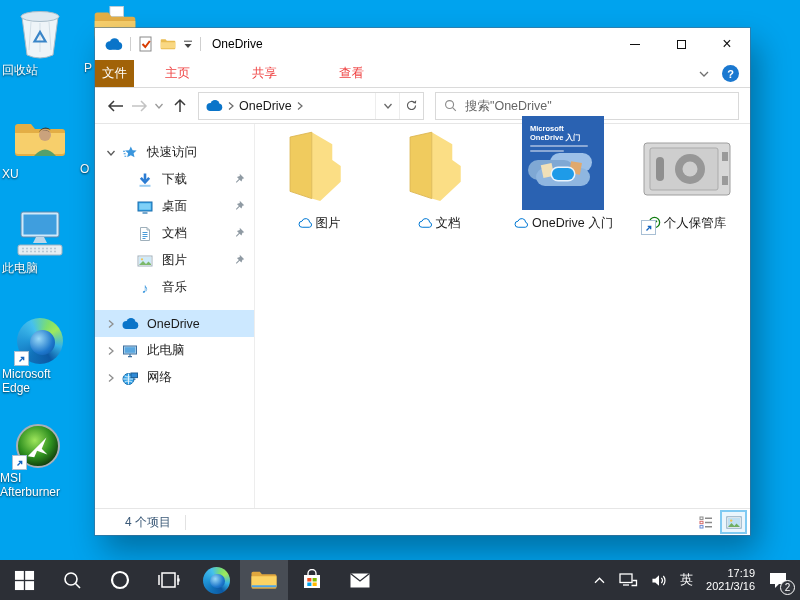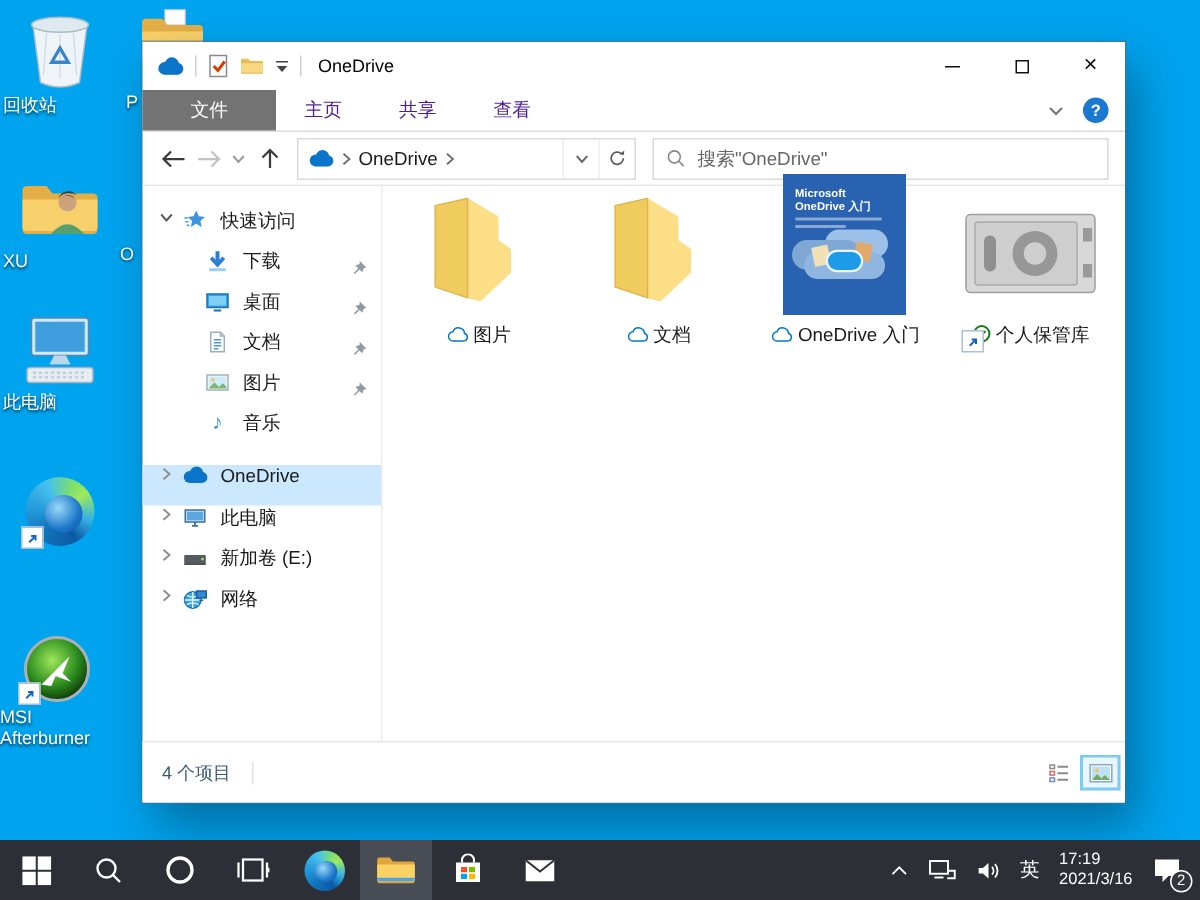--- a/index.html
+++ b/index.html
@@ -27,38 +27,38 @@
   .titlebar{height:32px;display:flex;align-items:center;padding-left:9px}
   .qat{display:flex;align-items:center;gap:7px}
   .qsep{width:1px;height:14px;background:#cfcfcf}
   .wtitle{margin-left:11px;font-size:12px;color:#000}
   .wctrls{margin-left:auto;display:flex;height:100%}
   .wbtn{width:46px;display:flex;align-items:center;justify-content:center;color:#111;font-size:16px}
   .mini{width:10px;height:1px;background:#111}
   .maxi{width:9px;height:9px;border:1px solid #111}
 
   .tabs{height:28px;display:flex;align-items:stretch;border-bottom:1px solid #dadada}
-  .tab{padding:0 19px;display:flex;align-items:center;font-size:12.5px;color:#4c1d95}
-  .tab.active{background:#737373;color:#fff;padding:0 32px}
+  .tab{padding:0 31px;display:flex;align-items:center;font-size:12.5px;color:#ef4444}
+  .tab.active{background:#a16207;color:#fff;padding:0 7px}
   .ribbonright{margin-left:auto;display:flex;align-items:center;gap:12px;padding-right:11px}
   .helpbtn{width:17px;height:17px;border-radius:50%;background:#1a78d0;color:#fff;font-size:11px;font-weight:bold;
     display:flex;align-items:center;justify-content:center}
 
   .addrrow{height:36px;display:flex;align-items:center;border-bottom:1px solid #e6e6e6;padding:0 8px}
   .navbtn{height:26px;display:flex;align-items:center;justify-content:center}
   .crumbbar{display:flex;align-items:stretch;height:28px;border:1px solid #d9d9d9;width:226px;margin-left:5px}
   .crumbmain{display:flex;align-items:center;gap:4px;padding:0 6px;flex:1;font-size:12.5px}
   .crumbcell{width:24px;display:flex;align-items:center;justify-content:center;border-left:1px solid #ededed}
   .searchbar{flex:1;height:28px;border:1px solid #d9d9d9;margin-left:11px;margin-right:3px;display:flex;align-items:center;padding:0 8px;gap:8px}
   .searchbar input{flex:1;border:0;outline:0;background:transparent;font-size:12.5px;font-family:inherit;color:#333}
   .searchbar input::placeholder{color:#666;opacity:1}
 
   .main{position:absolute;top:96px;bottom:27px;left:0;right:0;display:flex}
   .sidebar{width:160px;border-right:1px solid #ededed;padding-top:15px}
-  .srow{height:27px;display:flex;align-items:flex-start;position:relative;padding-left:6px}
+  .srow{height:27px;display:flex;align-items:center;position:relative;padding-left:6px}
   .srow .chev{width:19px;display:flex;justify-content:center}
   .srow .sic{width:20px;display:flex;justify-content:center;margin-right:7px}
   .srow.child{padding-left:40px}
   .srow .pin{position:absolute;right:9px;top:7px}
   .srow.sel{background:#cce8ff}
   .sgap{height:9px}
   .mnote{color:#3a96dd;font-size:14px;line-height:14px}
 
   .content{flex:1;position:relative}
   .fitem{position:absolute;top:12px;width:112px}
@@ -75,35 +75,35 @@
   .thumb .c2{position:absolute;left:28px;top:37px;width:42px;height:19px;border-radius:12px;background:#9cc0e8}
   .thumb .c3{position:absolute;left:14px;top:52px;width:54px;height:18px;border-radius:12px;background:#8fb6e0}
   .thumb .ph1{position:absolute;left:20px;top:48px;width:11px;height:13px;background:#f0e0b8;transform:rotate(-12deg)}
   .thumb .ph2{position:absolute;left:48px;top:46px;width:11px;height:12px;background:#e0a96e;transform:rotate(10deg)}
   .thumb .bcl{position:absolute;left:30px;top:52px;width:22px;height:12px;border-radius:8px;background:#1e9be8;box-shadow:0 0 0 1.5px #eaf4fd}
   .thumb .edgemini{position:absolute;right:3px;bottom:3px;width:23px;height:23px}
   .thumb .edgemini .edgeball{width:23px;height:23px}
 
   .vaultwrap{margin-bottom:14px}
 
-  .status{position:absolute;left:0;right:0;bottom:0;height:41px;border-top:1px solid #e6e6e6;display:flex;align-items:center;
-    padding-left:13px;font-size:12px;color:#3c5a78;background:#fff}
+  .status{position:absolute;left:0;right:0;bottom:0;height:27px;border-top:1px solid #e6e6e6;display:flex;align-items:center;
+    padding-left:30px;font-size:12px;color:#3c5a78;background:#fff}
   .sdiv{width:1px;height:15px;background:#e2e2e2;margin-left:14px}
   .views{margin-left:auto;display:flex;margin-right:3px;gap:1px}
   .vbtn{width:27px;height:24px;display:flex;align-items:center;justify-content:center}
   .vbtn.sel{background:#eaf6fd;box-shadow:inset 0 0 0 2px #7fcaf2}
 
   
   .taskbar{position:absolute;left:0;top:560px;width:800px;height:40px;background:#2c2f36;display:flex;align-items:center;z-index:9}
   .tslot{width:48px;height:40px;display:flex;align-items:center;justify-content:center}
   .tslot.active{background:#484d55}
   .tray{margin-left:auto;display:flex;align-items:center;height:100%}
   .trayitem{display:flex;align-items:center;justify-content:center;height:100%;padding:0 6px;color:#fff}
   .lang{font-size:13px}
-  .clock{font-size:11px;line-height:13px;color:#fff;padding:0 7px}
+  .clock{font-size:11px;line-height:13px;text-align:right;color:#fff;padding:0 7px}
   .action{position:relative;padding:0 12px 0 6px}
   .badge{position:absolute;right:5px;bottom:5px;width:15px;height:15px;border-radius:50%;background:#33363d;
     border:1px solid #fff;color:#fff;font-size:10px;display:flex;align-items:center;justify-content:center}
 </style>
 </head>
 <body>
 
 <div class="dicon" style="left:2px;top:6px">
   <div class="img">
     <svg width="54" height="54" viewBox="0 0 54 54">
@@ -157,20 +157,21 @@
 
 <div class="dicon" style="left:2px;top:318px">
   <div class="img" style="position:relative">
     <span class="edgeball"></span>
     <span class="shortcut" style="left:12px;bottom:-2px">
       <svg width="10" height="10" viewBox="0 0 12 12">
           <path d="M3 9l5-5M4.5 4H8v3.5" stroke="#1565c0" stroke-width="1.6" fill="none"></path>
         </svg>
     </span>
   </div>
+  <div class="lbl">Microsoft Edge</div>
 </div>
 
 <div class="dicon" style="left:0;top:424px">
   <div class="img" style="position:relative">
     <span class="msiball">
       <svg width="30" height="30" viewBox="0 0 32 32">
           <path d="M5 27 L25 7 L20 19 L26 25 L15 21 L12 28 Z" fill="#fff"></path>
         </svg>
     </span>
     <span class="shortcut" style="left:12px;bottom:-2px">
@@ -431,35 +432,20 @@
         <span class="sic">
           <svg width="16" height="16" viewBox="0 0 16 16">
               <rect x="1.5" y="3" width="13" height="8" fill="#b9d9f0" stroke="#3d6f9e"></rect>
               <rect x="2.7" y="4.2" width="10.6" height="5.6" fill="#5aa7e0"></rect>
               <path d="M6 13.6h4M8 11v2.6" stroke="#3d6f9e" stroke-width="1.2"></path>
             </svg>
         </span>
         <span>此电脑</span>
       </div>
 
-      <div class="srow">
-        <span class="chev">
-          <svg width="12" height="12" viewBox="0 0 12 12">
-              <path d="M4 2.5l4 3.5-4 3.5" fill="none" stroke="#8f8f8f" stroke-width="1.3"></path>
-            </svg>
-        </span>
-        <span class="sic">
-          <svg width="16" height="16" viewBox="0 0 16 16">
-              <rect x="0.8" y="6" width="14.4" height="5.4" rx="0.8" fill="#565b61"></rect>
-              <rect x="0.8" y="11.4" width="14.4" height="1.2" fill="#3c4045"></rect>
-              <circle cx="13" cy="8.7" r="0.9" fill="#8ff05a"></circle>
-            </svg>
-        </span>
-        <span>新加卷 (E:)</span>
-      </div>
 
       <div class="srow">
         <span class="chev">
           <svg width="12" height="12" viewBox="0 0 12 12">
               <path d="M4 2.5l4 3.5-4 3.5" fill="none" stroke="#8f8f8f" stroke-width="1.3"></path>
             </svg>
         </span>
         <span class="sic">
           <svg width="16" height="16" viewBox="0 0 16 16">
               <circle cx="6.5" cy="9" r="5.5" fill="#35a4e8" stroke="#1d6fae"></circle>

